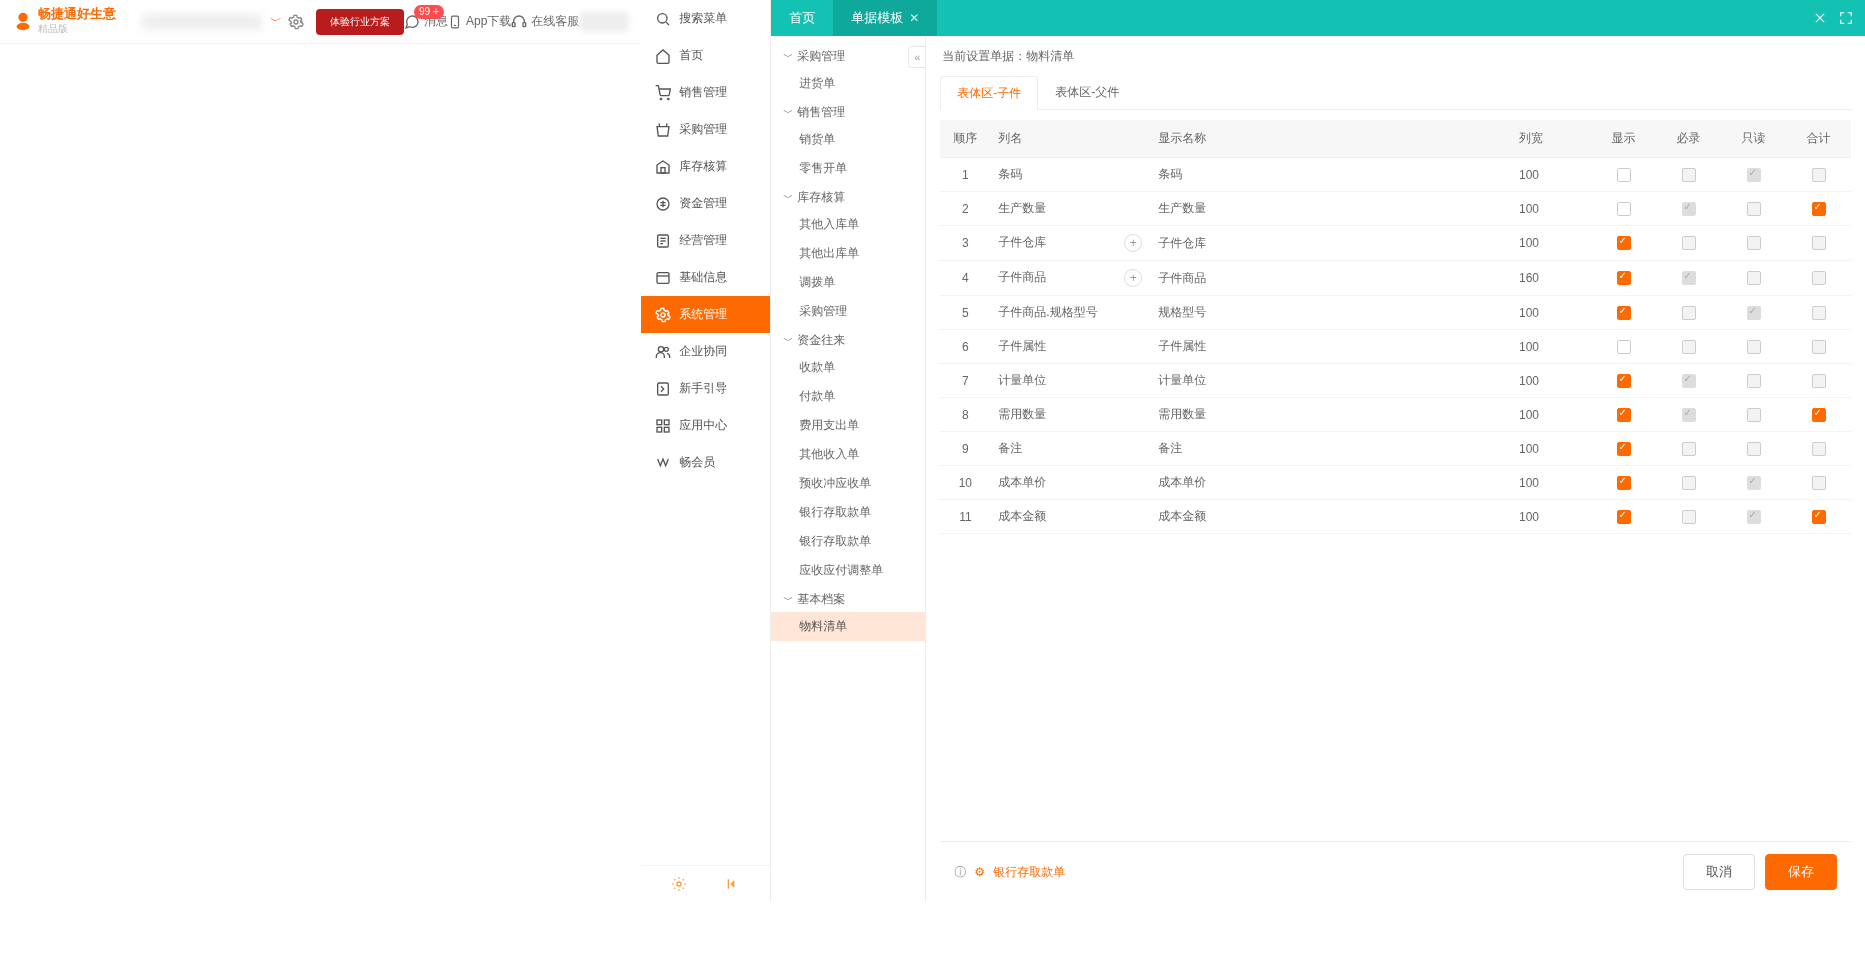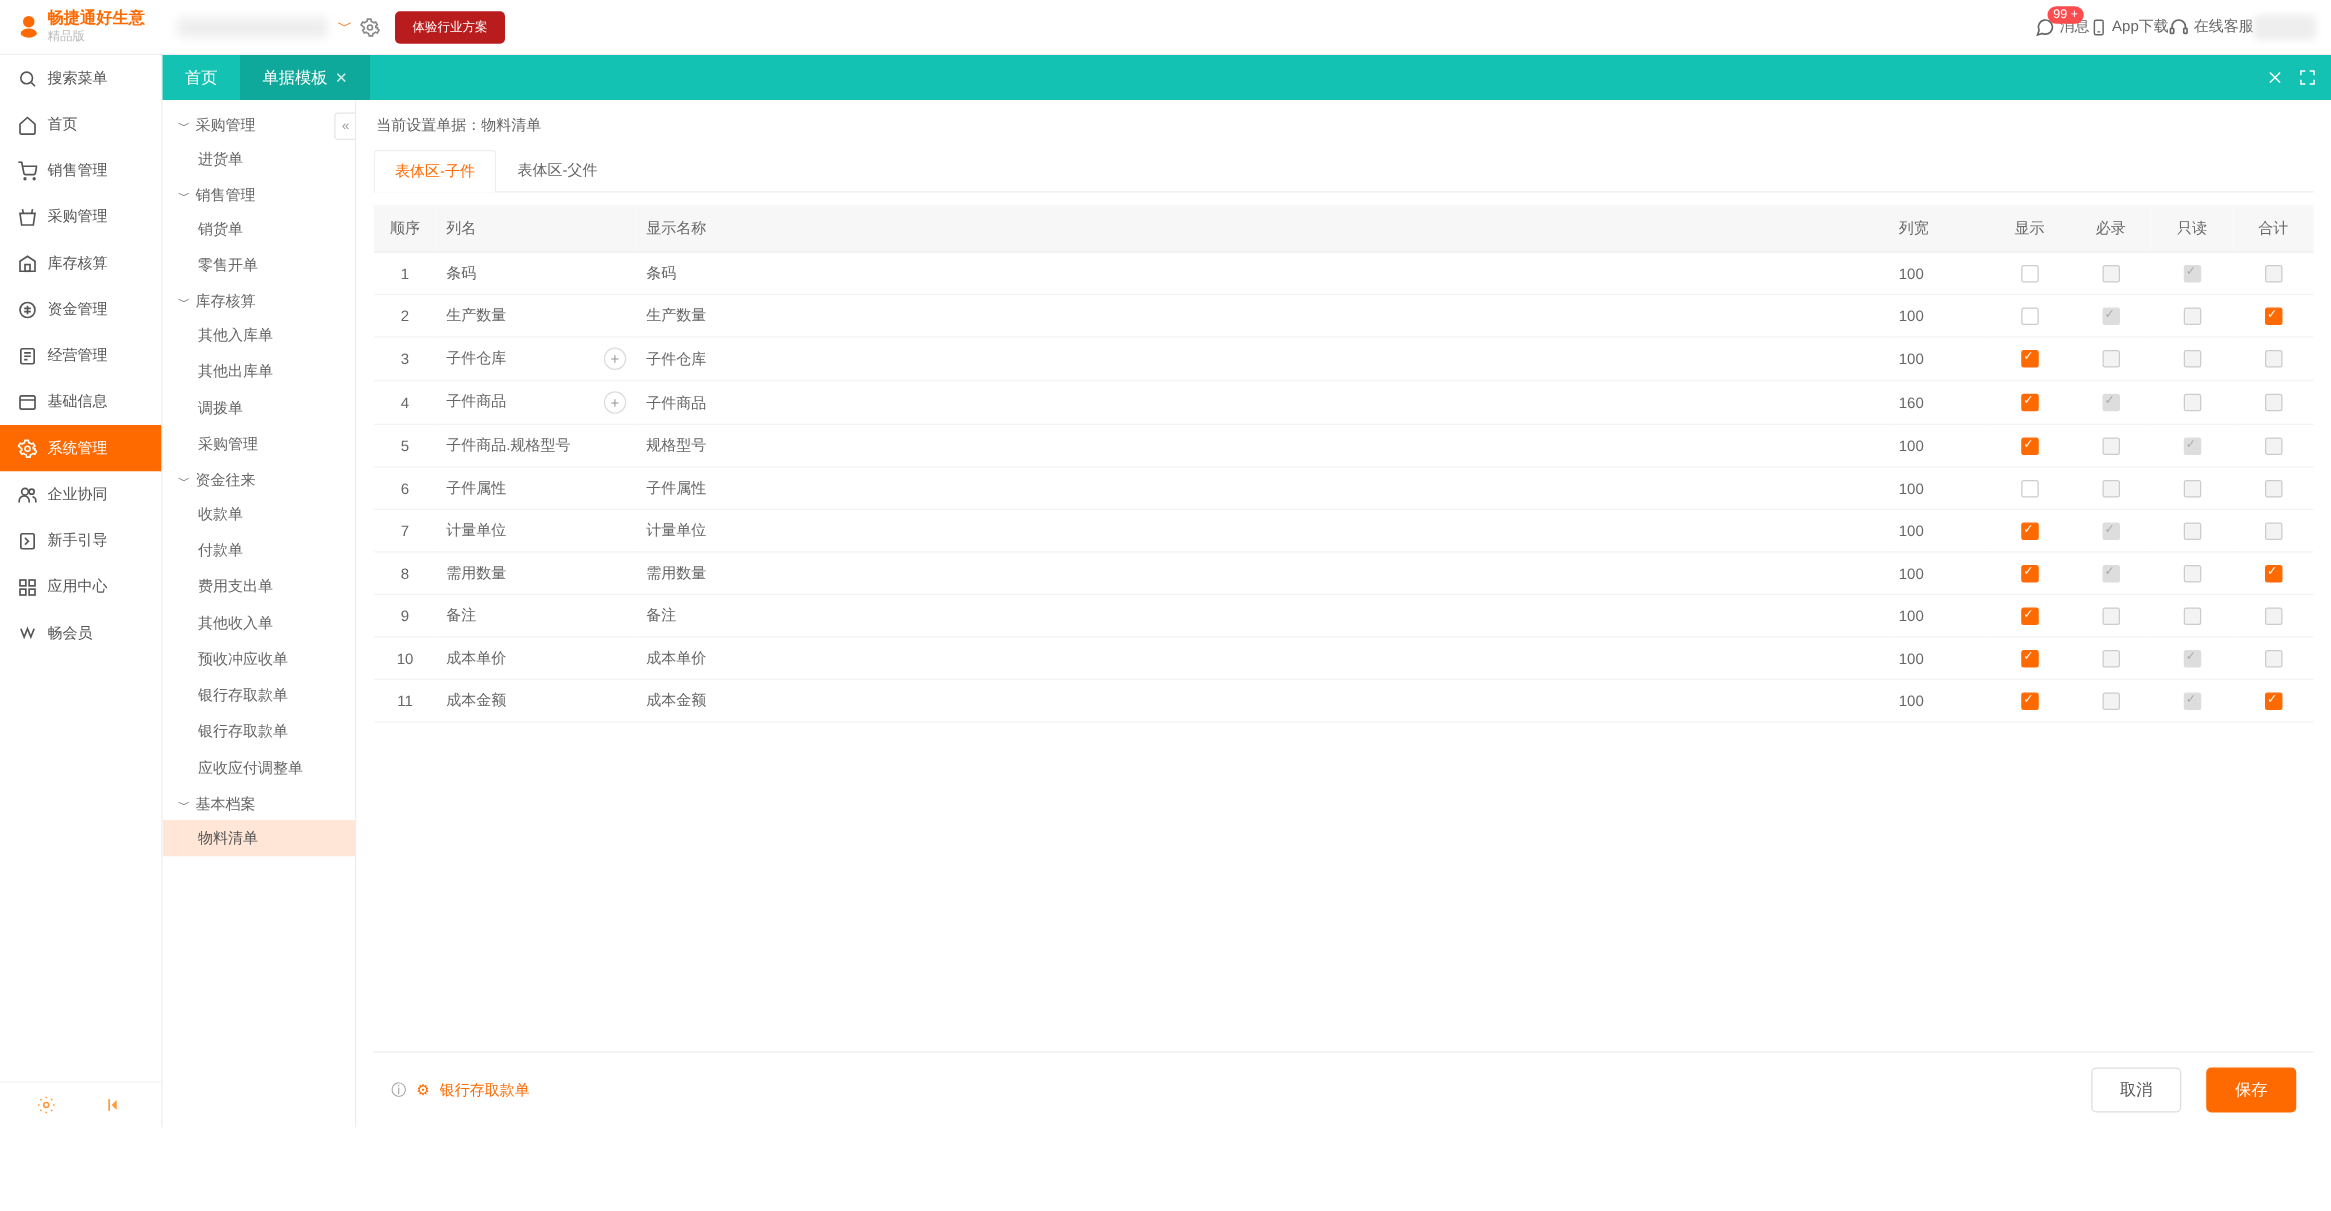--- a/index.html
+++ b/index.html
@@ -1,17 +1,17 @@
 <!DOCTYPE html>
 <html><head>
 <meta charset="utf-8">
 <style>
 * { margin: 0; padding: 0; box-sizing: border-box; }
 body { font-family: "Microsoft YaHei", -apple-system, sans-serif; font-size: 12px; color: #333; background: #fff; overflow: hidden; }
-.app { display: flex; flex-direction: column; height: 902px; width: 1865px; }
+.app { display: flex; flex-direction: row; height: 902px; width: 1865px; }
 
 
 .top-header { height: 44px; display: flex; align-items: center; padding: 0 12px; border-bottom: 1px solid #f0f0f0; }
 .logo-area { width: 118px; display: flex; align-items: center; gap: 4px; }
 .logo-icon { width: 22px; height: 22px; }
 .logo-text { color: #ff6a00; font-weight: 600; font-size: 13px; line-height: 1.1; }
 .logo-sub { color: #bbb; font-size: 10px; }
 .tenant-select { display: flex; align-items: center; gap: 8px; margin-left: 12px; color:#999; }
 .tenant-name { filter: blur(4px); background:#eee; width:120px; height:16px; border-radius:3px; }
 .chev-down { color: #ff6a00; font-size: 12px; }
@@ -68,21 +68,21 @@
 .chk { appearance:none; width:14px; height:14px; border:1px solid #ccc; border-radius:2px; display:inline-block; vertical-align:middle; position:relative; cursor:pointer; background:#fff; }
 .chk:checked { background:#ff6a00; border-color:#ff6a00; }
 .chk:checked::after { content:"✓"; color:#fff; font-size:10px; position:absolute; left:1px; top:-2px; }
 .chk:disabled { background:#f3f3f3; cursor:not-allowed; }
 .chk:disabled:checked { background:#ddd; border-color:#ddd; }
 .chk:disabled:checked::after { color:#aaa; }
 
 .footer-bar { border-top:1px solid #eee; padding:12px 14px; display:flex; align-items:center; gap:8px; }
 .help-link { color:#ff6a00; display:flex; align-items:center; gap:4px; cursor:pointer; font-size:12px; }
 .help-q { color:#999; }
-.footer-actions { margin-left:auto; display:flex; gap:20px; }
+.footer-actions { margin-left:auto; display:flex; gap:10px; }
 .btn { padding:8px 22px; border-radius:4px; font-size:13px; cursor:pointer; border:1px solid #ddd; background:#fff; color:#555; }
 .btn.primary { background:#ff6a00; border-color:#ff6a00; color:#fff; }
 
 svg { display:block; }
 </style>
 </head>
 <body>
 
 <div class="app">
 

